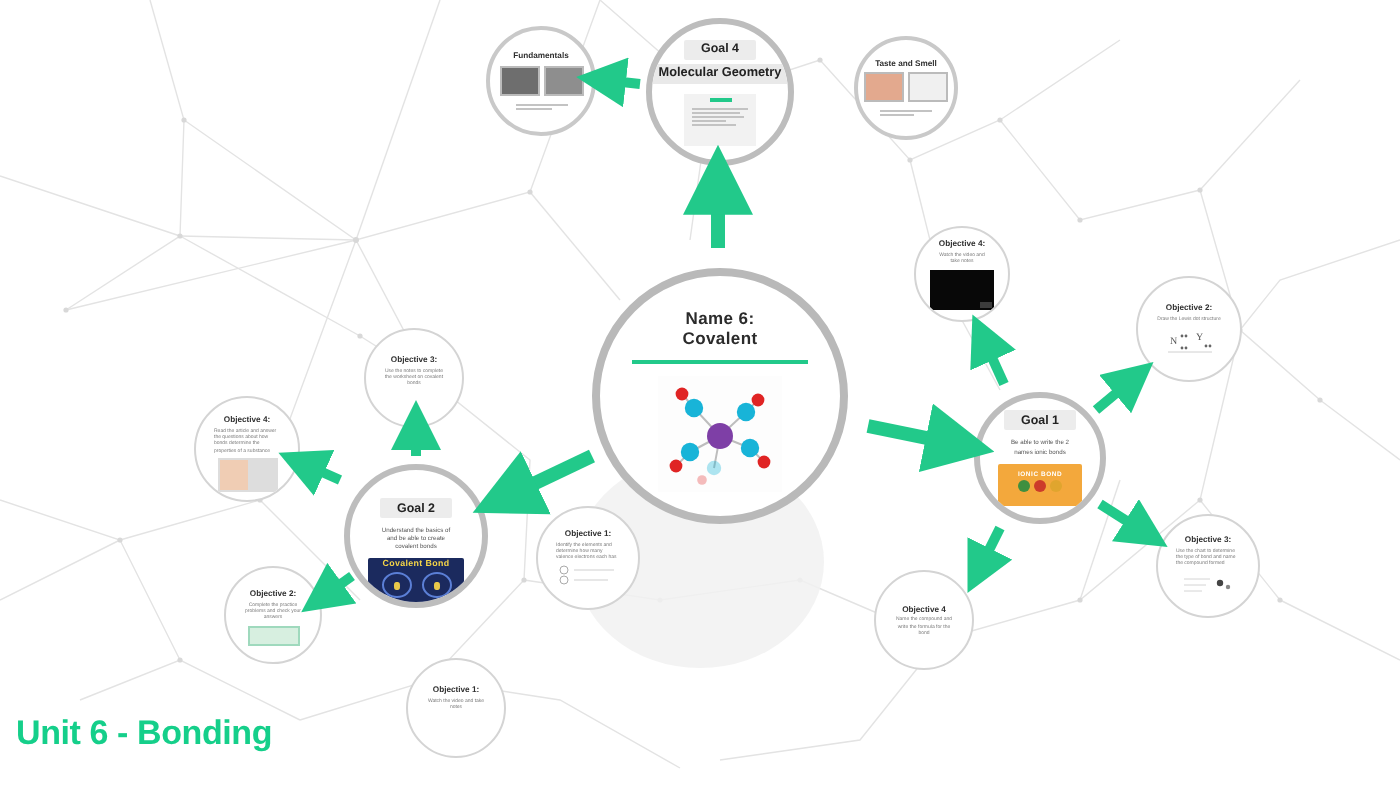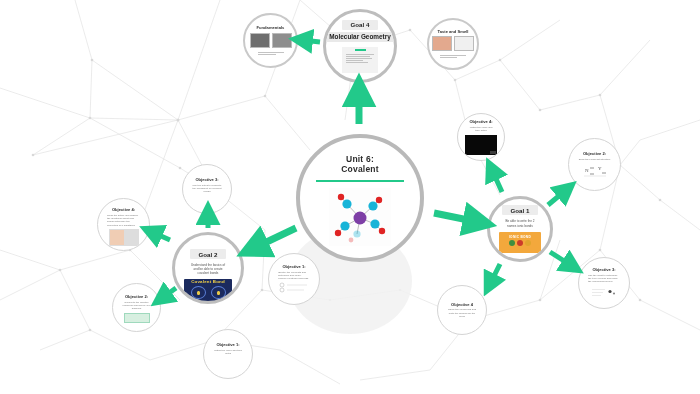--- a/index.html
+++ b/index.html
@@ -172,21 +172,21 @@
       <circle cx="660" cy="200" r="1.3"></circle>
         <circle cx="180" cy="168" r="1.3"></circle>
     </g>
   </svg>
 
   <div class="blob"></div>
 
   <div class="node" id="center-node">
     <div class="inner">
       <div class="c-title">
-        <span>Unit 6:</span><br>
+        <span>Name 6:</span><br>
         <span>Covalent</span>
       </div>
       <div class="c-rule"></div>
       <div class="c-img">
         <svg class="mol" viewBox="0 0 62 58">
           <g stroke="#bdbdbd" stroke-width="1">
             <line x1="31" y1="30" x2="18" y2="16"></line>
               <line x1="31" y1="30" x2="44" y2="18"></line>
             <line x1="31" y1="30" x2="16" y2="38"></line>
               <line x1="31" y1="30" x2="46" y2="36"></line>
@@ -419,14 +419,15 @@
       <line x1="500" y1="264" x2="490" y2="284"></line>
 
       <line x1="208" y1="228" x2="208" y2="214"></line>
 
       <line x1="170" y1="240" x2="152" y2="232"></line>
 
       <line x1="176" y1="288" x2="162" y2="298"></line>
     </g>
   </svg>
 
+  <div id="page-title">Unit 6 - Bonding</div>
 
 </div>
 
 </body></html>

